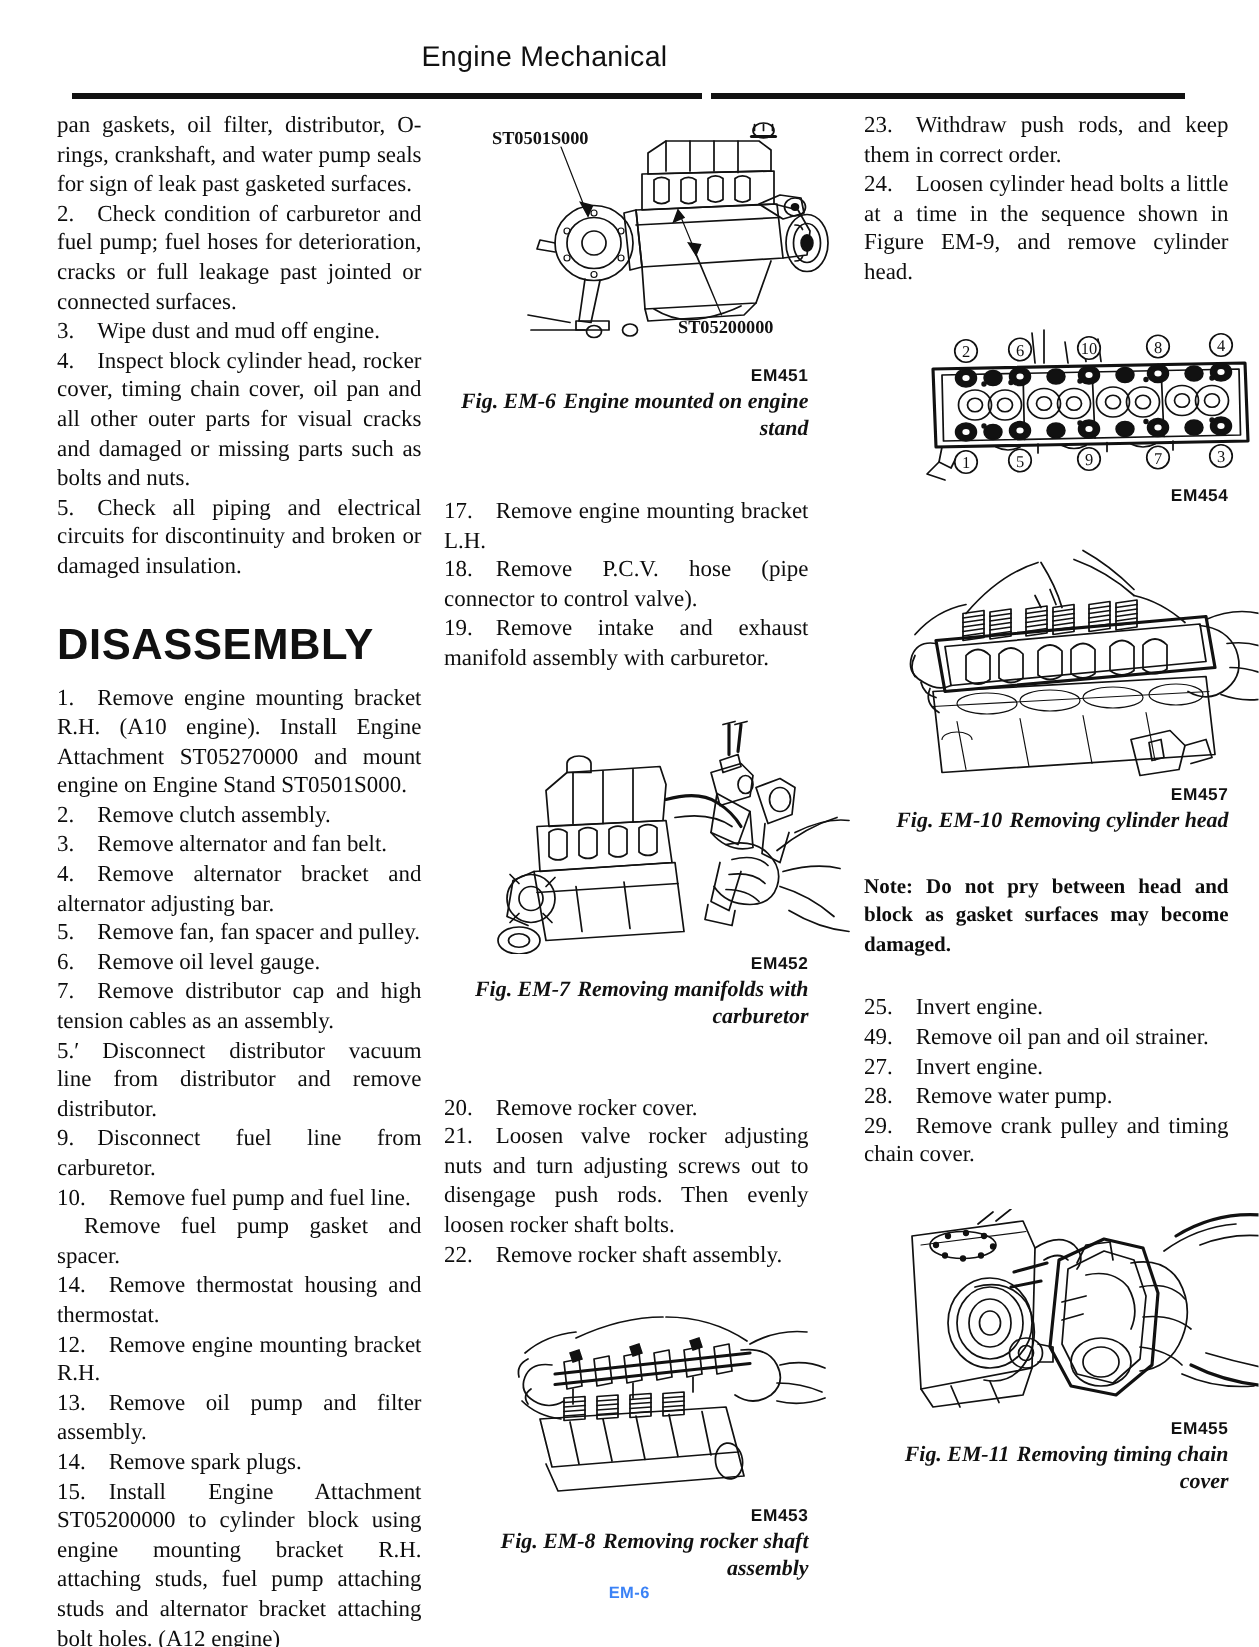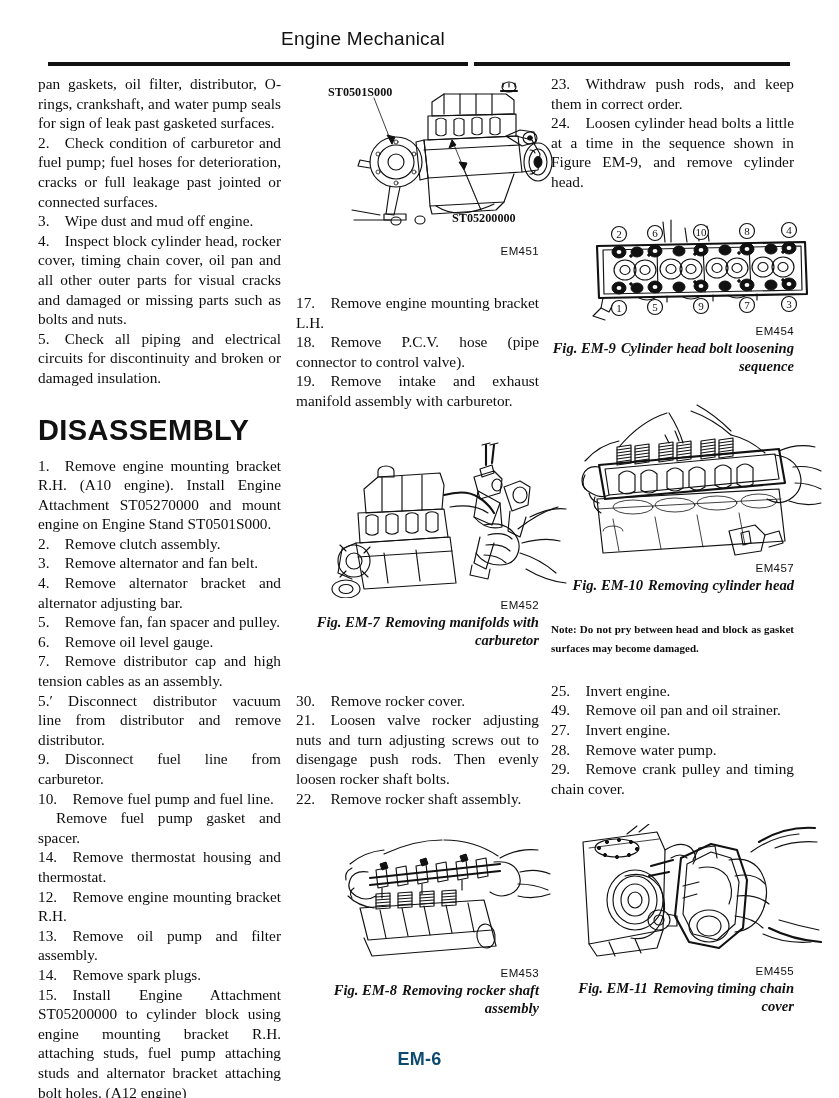--- a/index.html
+++ b/index.html
@@ -29,33 +29,33 @@
   .header-rule:after{
     content:"";position:absolute;left:420px;top:0;width:6px;height:4px;background:#fff;
   }
 
   
   .page-footer{
     position:absolute;left:0;bottom:28px;width:839px;text-align:center;
   }
   .page-footer .folio{
     font-family:"Liberation Sans", sans-serif;
-    font-size:18px;font-weight:bold;color:#0c4a6e;letter-spacing:.3px;
+    font-size:11px;font-weight:bold;color:#3b82f6;letter-spacing:.3px;
   }
 
   
   .cols{
     position:absolute;left:0;top:74px;width:771px;height:960px;
   }
   .col{
     position:absolute;top:0;width:243px;
   }
   .col-1{left:38px;}
   .col-2{left:296px;}
-  .col-3{left:551px;}
+  .col-3{left:576px;}
 
   p.body{
     margin:0;
     font-size:15.3px;
     line-height:19.6px;
     text-align:justify;
     text-justify:inter-word;
     hyphens:none;
   }
 
@@ -66,37 +66,37 @@
     letter-spacing:.4px;
     margin:26px 0 9px 0;
     color:#111;
   }
 
   
   .figure{position:relative;}
   .fig-art{position:relative;width:100%;margin-left:28px;}
   .fig-code{
     font-family:"Liberation Sans", sans-serif;
-    font-size:11.5px;font-weight:normal;letter-spacing:.4px;
+    font-size:11.5px;font-weight:bold;letter-spacing:.4px;
     text-align:right;color:#111;
     margin-top:1px;
   }
   .fig-cap{
     font-size:14.6px;
     line-height:18px;
     font-style:italic;
     font-weight:bold;
     text-align:right;
     margin-top:2px;
     color:#111;
   }
   .fig-cap .lbl{margin-right:5px;}
 
   .note{
-    font-size:11px;line-height:19.6px;font-weight:bold;text-align:justify;
+    font-size:14px;line-height:19.6px;font-weight:bold;text-align:justify;
     margin:0;
   }
 
   svg{display:block;}
   .ln{fill:none;stroke:#111;stroke-width:1.15;stroke-linecap:round;stroke-linejoin:round;}
   .ln-th{fill:none;stroke:#111;stroke-width:2.1;stroke-linecap:round;stroke-linejoin:round;}
   .ln-fine{fill:none;stroke:#111;stroke-width:.8;stroke-linecap:round;stroke-linejoin:round;}
   .fill-k{fill:#111;stroke:#111;stroke-width:1;}
   .wh{fill:#fff;stroke:#111;stroke-width:1.15;}
   .callout{
@@ -206,20 +206,23 @@
             <path class="ln-fine" d="M157 136 L140 96 M157 136 L128 66"></path>
 
             <path class="fill-k" d="M68 70 L63 61 L71 63 Z"></path>
             <path class="fill-k" d="M140 96 L135 88 L143 89 Z"></path>
             <path class="fill-k" d="M128 66 L125 74 L132 71 Z"></path>
             <text class="callout" x="4" y="22">ST0501S000</text>
             <text class="callout" x="128" y="148">ST05200000</text>
           </svg>
         </div>
         <div class="fig-code">EM451</div>
+        <div class="fig-cap">
+          <span class="lbl">Fig. EM-6</span><span>Engine mounted on engine stand</span>
+        </div>
       </div>
 
       <div style="height:36px"></div>
 
       <p class="body">17. Remove engine mounting bracket L.H.</p>
       <p class="body">18. Remove P.C.V. hose (pipe connector to control valve).</p>
       <p class="body">19. Remove intake and exhaust manifold assembly with carburetor.</p>
 
       <div style="height:22px"></div>
 
@@ -275,21 +278,21 @@
           </svg>
         </div>
         <div class="fig-code">EM452</div>
         <div class="fig-cap">
           <span class="lbl">Fig. EM-7</span><span>Removing manifolds with carburetor</span>
         </div>
       </div>
 
       <div style="height:42px"></div>
 
-      <p class="body">30. Remove rocker cover.</p>
+      <p class="body">20. Remove rocker cover.</p>
       <p class="body">21. Loosen valve rocker adjusting nuts and turn adjusting screws out to disengage push rods. Then evenly loosen rocker shaft bolts.</p>
       <p class="body">22. Remove rocker shaft assembly.</p>
 
       <div style="height:30px"></div>
 
       <div class="figure">
         <div class="fig-art">
           <svg viewBox="0 0 243 128" width="243" height="128" aria-hidden="true">
 
             <path class="ln" d="M36 70 L160 62 L168 92 L44 102 Z"></path>
@@ -453,23 +456,20 @@
               <circle class="wh" cx="122" cy="90" r="7.5"></circle>
                 <text class="boltnum" x="122" y="94">9</text>
               <circle class="wh" cx="168" cy="89" r="7.5"></circle>
                 <text class="boltnum" x="168" y="93">7</text>
               <circle class="wh" cx="210" cy="88" r="7.5"></circle>
                 <text class="boltnum" x="210" y="92">3</text>
             </g>
           </svg>
         </div>
         <div class="fig-code">EM454</div>
-        <div class="fig-cap">
-          <span class="lbl">Fig. EM-9</span><span>Cylinder head bolt loosening sequence</span>
-        </div>
       </div>
 
       <div style="height:16px"></div>
 
       <div class="figure">
         <div class="fig-art">
           <svg viewBox="0 0 243 170" width="243" height="170" aria-hidden="true">
 
             <path class="ln" d="M18 108 L200 98 L206 150 L24 162 Z"></path>
             <path class="ln-fine" d="M18 118 L202 108"></path>

